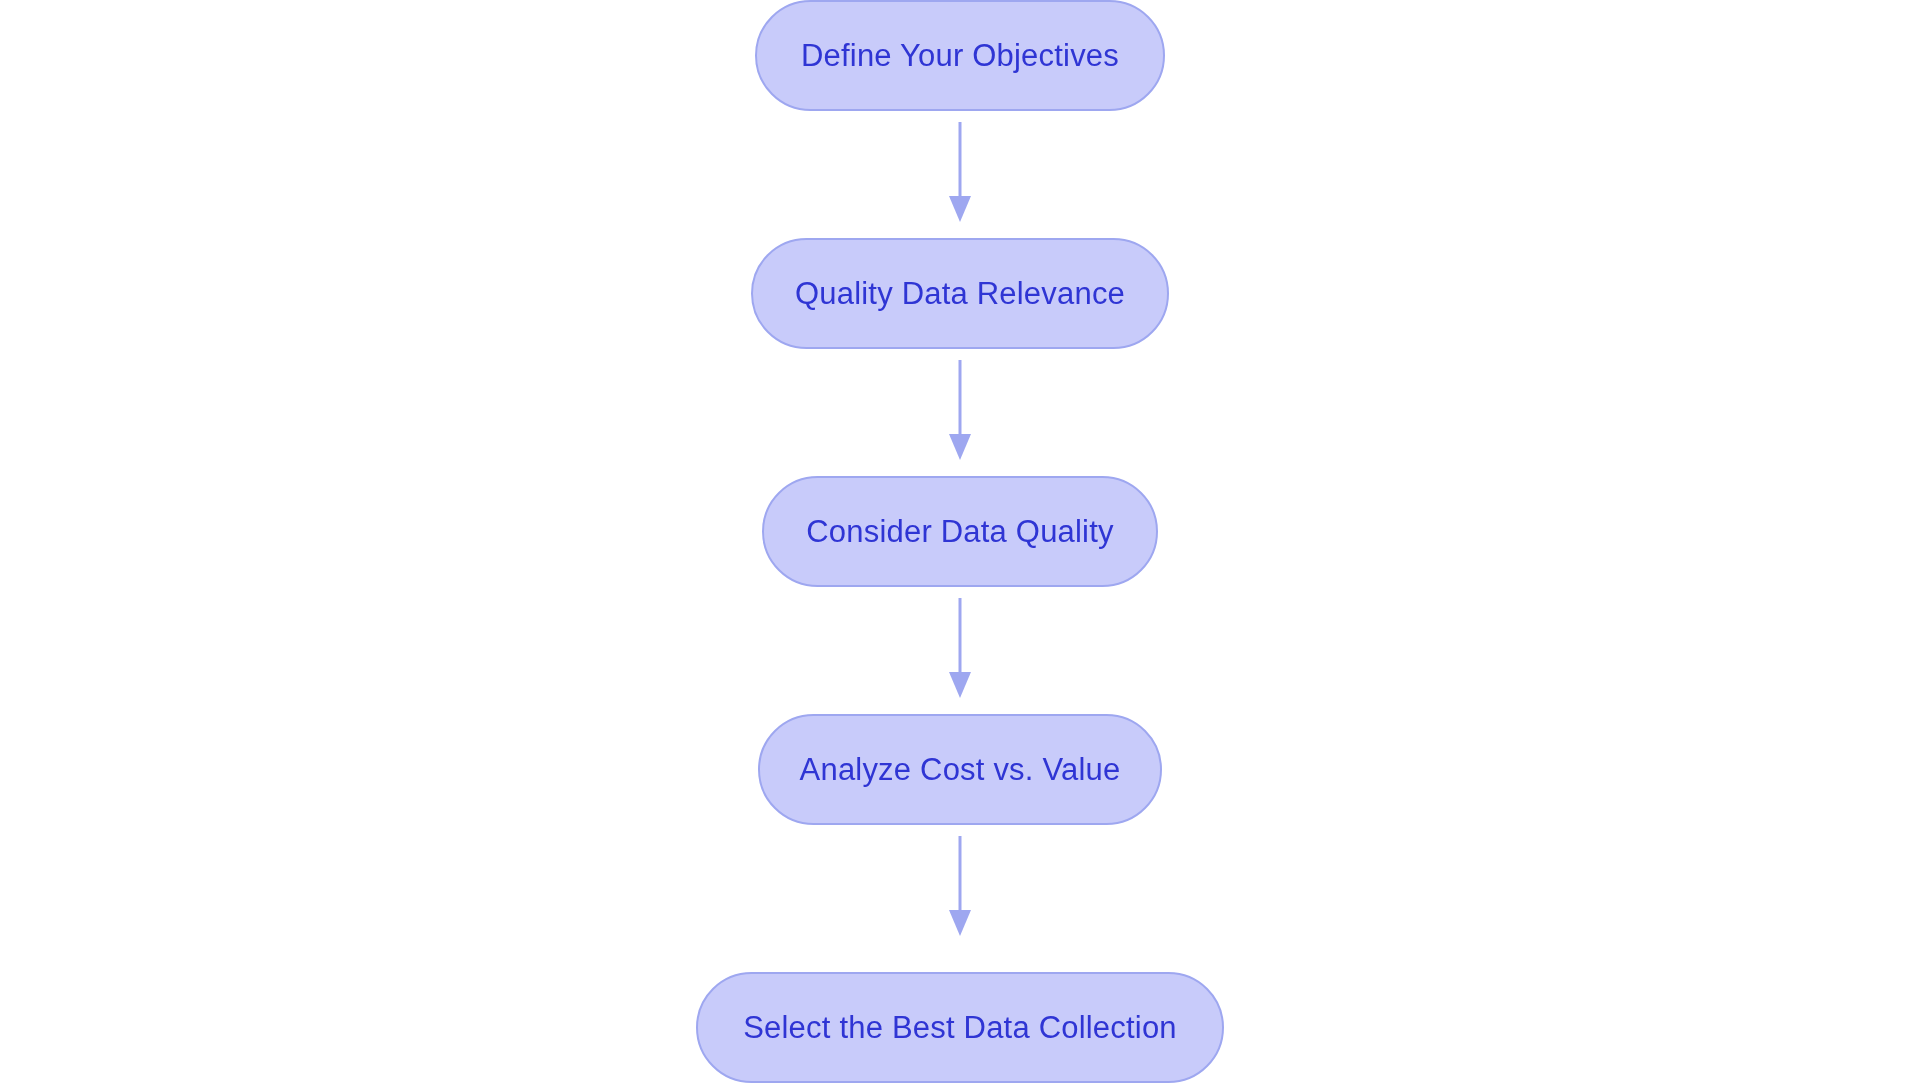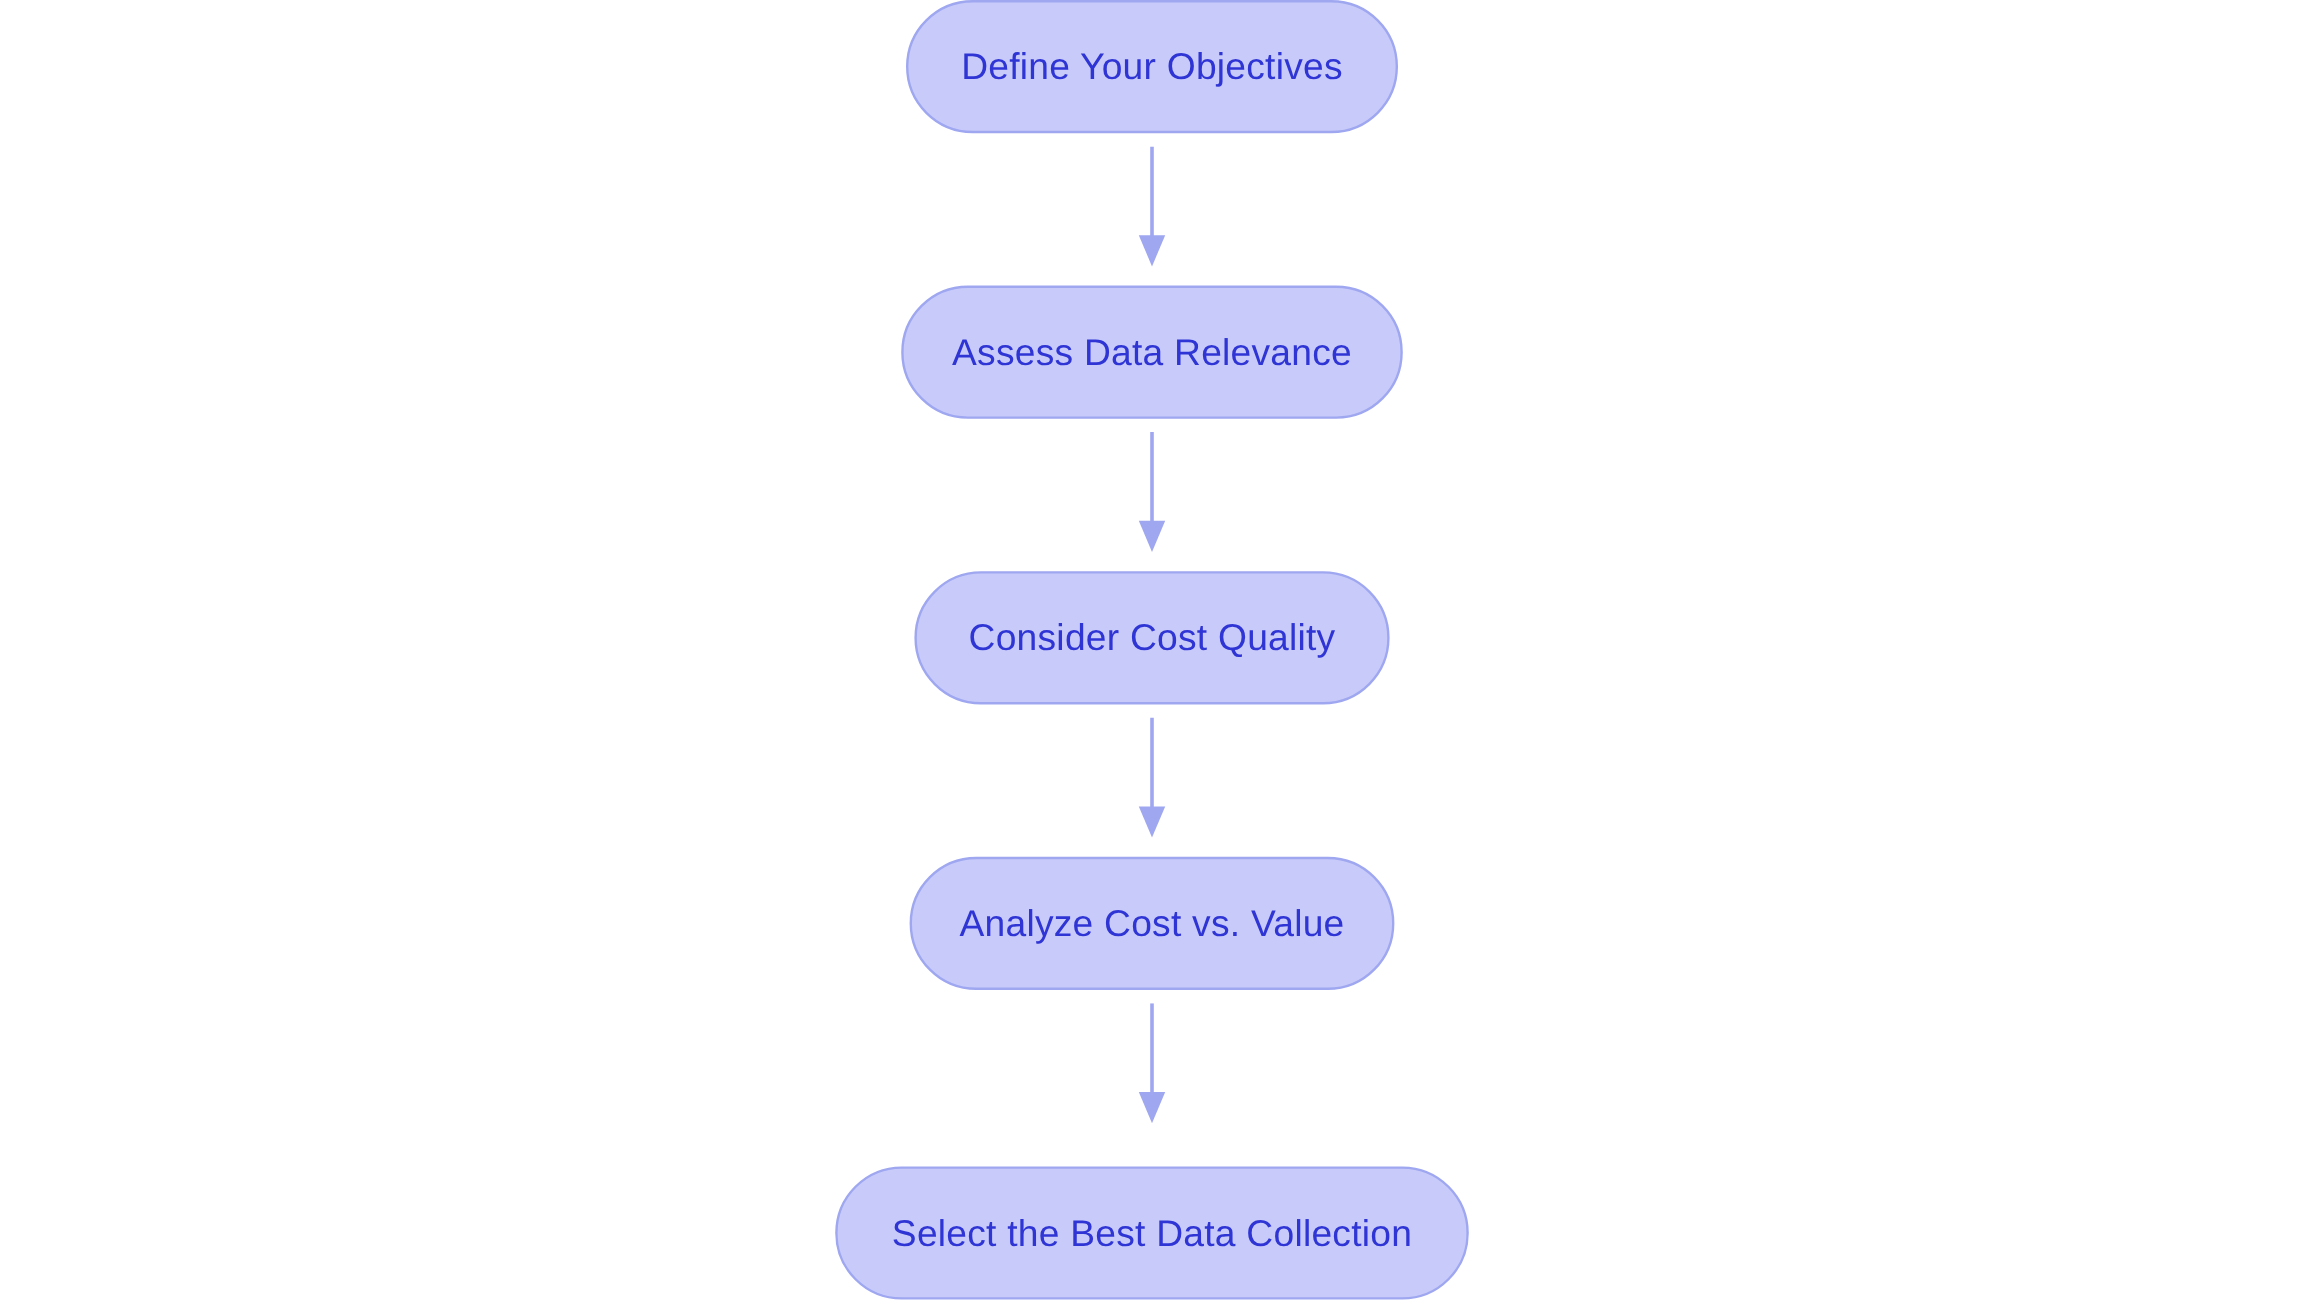--- a/index.html
+++ b/index.html
@@ -71,32 +71,32 @@
   </div>
 
   <span class="flow-connector">
     <svg width="40" height="105" viewBox="0 0 40 105" xmlns="http://www.w3.org/2000/svg" aria-hidden="true">
       <line x1="20" y1="0" x2="20" y2="82" stroke="#9ea7f0" stroke-width="3"></line>
       <polygon points="20,100 9,74 31,74" fill="#9ea7f0"></polygon>
     </svg>
   </span>
 
   <div class="flow-node node-w-1">
-    <span class="node-label">Assess Data Relevance</span>
+    <span class="node-label">Quality Data Relevance</span>
   </div>
 
   <span class="flow-connector">
     <svg width="40" height="105" viewBox="0 0 40 105" xmlns="http://www.w3.org/2000/svg" aria-hidden="true">
       <line x1="20" y1="0" x2="20" y2="82" stroke="#9ea7f0" stroke-width="3"></line>
       <polygon points="20,100 9,74 31,74" fill="#9ea7f0"></polygon>
     </svg>
   </span>
 
   <div class="flow-node node-w-2">
-    <span class="node-label">Consider Cost Quality</span>
+    <span class="node-label">Consider Data Quality</span>
   </div>
 
   <span class="flow-connector">
     <svg width="40" height="105" viewBox="0 0 40 105" xmlns="http://www.w3.org/2000/svg" aria-hidden="true">
       <line x1="20" y1="0" x2="20" y2="82" stroke="#9ea7f0" stroke-width="3"></line>
       <polygon points="20,100 9,74 31,74" fill="#9ea7f0"></polygon>
     </svg>
   </span>
 
   <div class="flow-node node-w-3">

